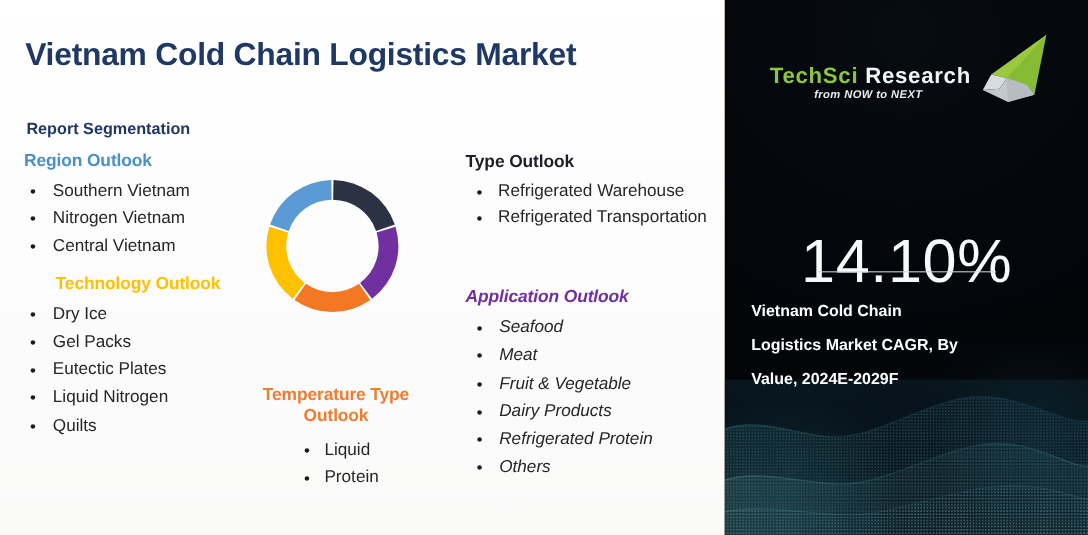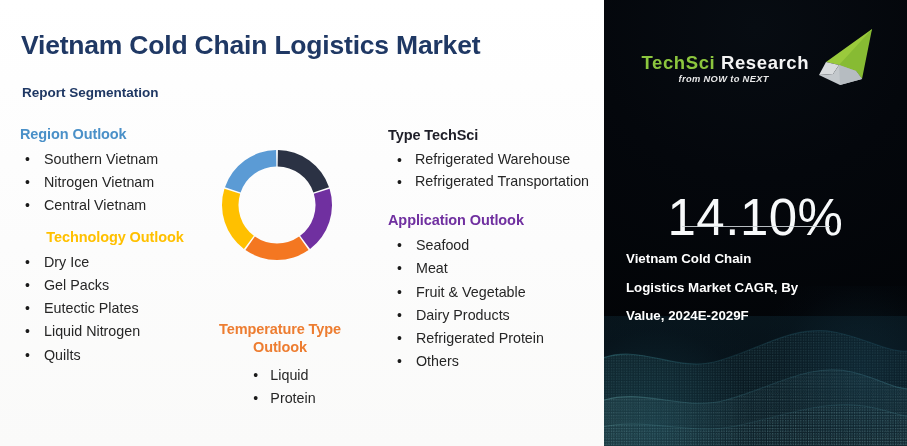--- a/index.html
+++ b/index.html
@@ -23,21 +23,21 @@
     background:linear-gradient(180deg,#ffffff 0%,#fcfcfc 55%,#fafaf9 100%);
   }
 
   #page-title{
     position:absolute;left:21px;top:30px;
     font-size:26.5px;font-weight:bold;letter-spacing:-0.2px;
     color:#1F3864;
     white-space:nowrap;
   }
   #report-seg{
-    position:absolute;left:22px;top:85px;
+    position:absolute;left:22px;top:100px;
     font-size:13.5px;font-weight:bold;
     color:#1F3864;
   }
 
   .col-head{
     font-size:14.5px;font-weight:bold;
     margin:0 0 6px 0;
     letter-spacing:-0.1px;
   }
   ul.outlook-list{
@@ -80,21 +80,21 @@
   #col-temp ul.outlook-list{
     display:inline-block;text-align:left;margin-top:2px;
   }
   #col-temp ul.outlook-list li{padding-left:26px;}
 
   
   #col-type{
     position:absolute;left:388px;top:127px;width:212px;
   }
   #col-app{
-    position:absolute;left:388px;top:212px;width:205px;
+    position:absolute;left:388px;top:240px;width:205px;font-style:italic;
   }
   #head-type{color:#1e1e28;}
   #head-app{color:#7030A0;}
   #col-type ul.outlook-list li{padding-left:27px;line-height:1.52;}
   #col-app  ul.outlook-list li{line-height:1.63;}
 
   
   #dark-panel{
     position:absolute;left:604px;top:0;width:303px;height:446px;
     background:
@@ -210,21 +210,21 @@
         <span>Temperature Type</span><br>
         <span>Outlook</span>
       </div>
       <ul class="outlook-list">
         <li><span class="bullet">•</span><span>Liquid</span></li>
         <li><span class="bullet">•</span><span>Protein</span></li>
       </ul>
     </div>
 
     <div id="col-type">
-      <div class="col-head" id="head-type">Type TechSci</div>
+      <div class="col-head" id="head-type">Type Outlook</div>
       <ul class="outlook-list">
         <li><span class="bullet">•</span><span>Refrigerated Warehouse</span></li>
         <li><span class="bullet">•</span><span>Refrigerated Transportation</span></li>
       </ul>
     </div>
 
     <div id="col-app">
       <div class="col-head" id="head-app">Application Outlook</div>
       <ul class="outlook-list">
         <li><span class="bullet">•</span><span>Seafood</span></li>

